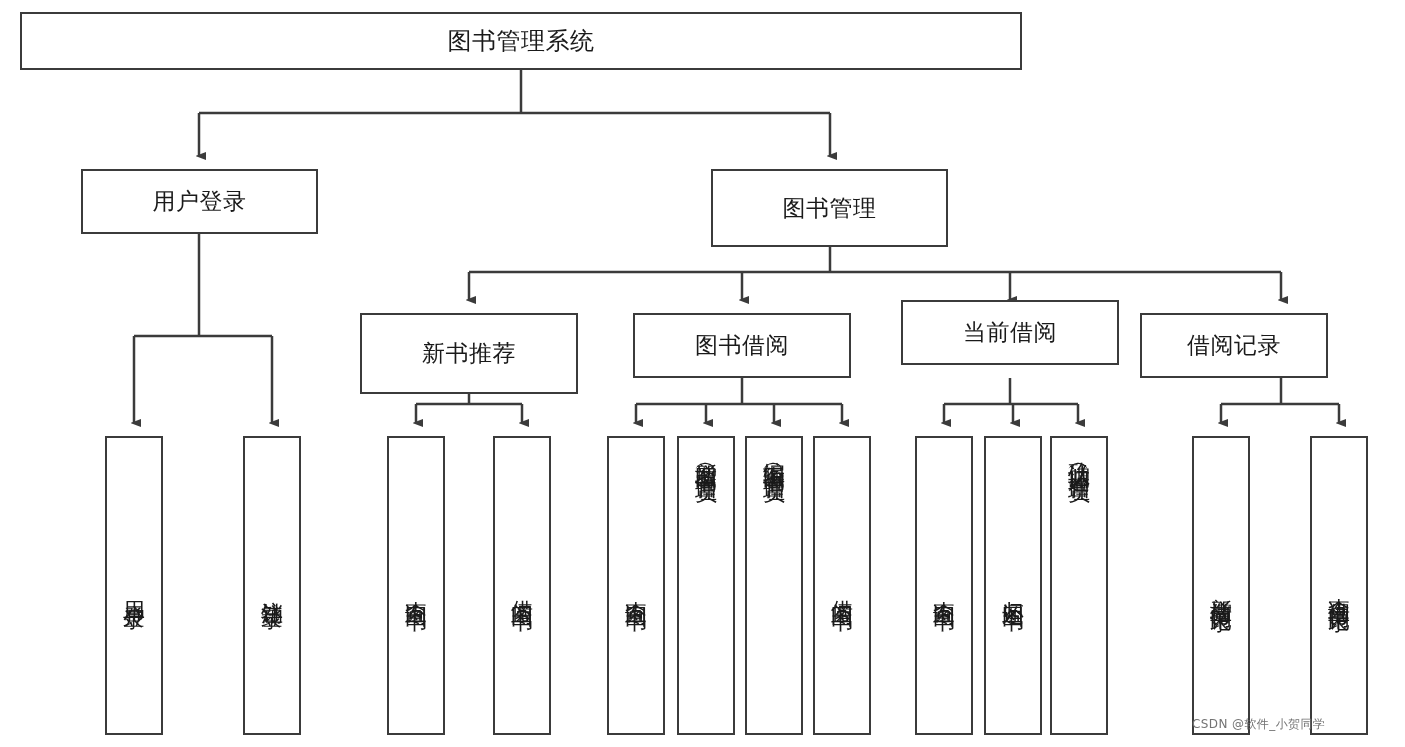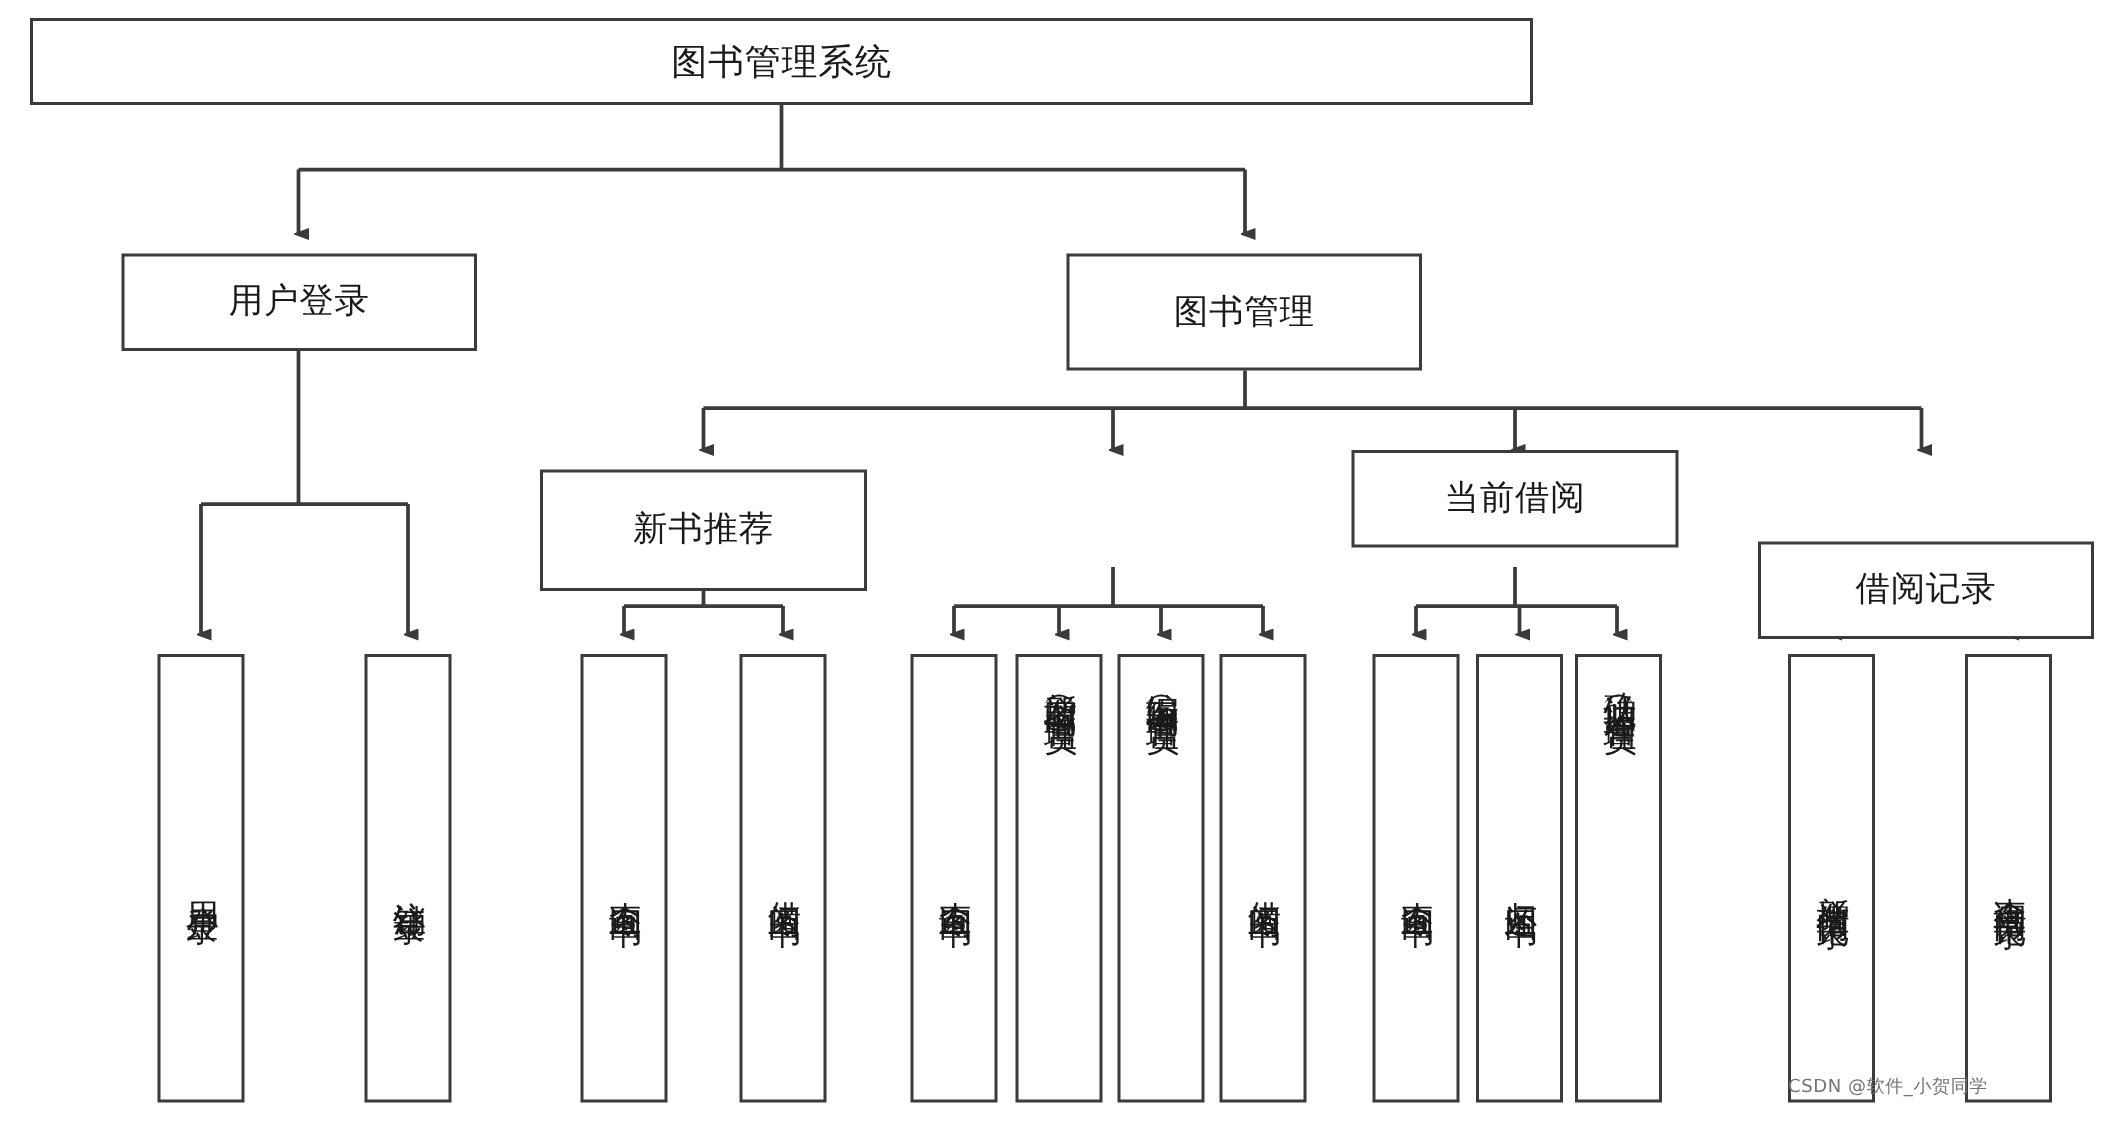--- a/index.html
+++ b/index.html
@@ -134,24 +134,27 @@
   <div class="node horizontal" style="left:81px; top:169px; width:237px; height:65px;">
     <span class="label">用户登录</span>
   </div>
   <div class="node horizontal" style="left:711px; top:169px; width:237px; height:78px;">
     <span class="label">图书管理</span>
   </div>
 
   <div class="node horizontal" style="left:360px; top:313px; width:218px; height:81px;">
     <span class="label">新书推荐</span>
   </div>
+  <div class="node horizontal" style="left:633px; top:313px; width:218px; height:65px;">
+    <span class="label">图书借阅</span>
+  </div>
   <div class="node horizontal" style="left:901px; top:300px; width:218px; height:65px;">
     <span class="label">当前借阅</span>
   </div>
-  <div class="node horizontal" style="left:1172px; top:313px; width:224px; height:65px;margin-top:48px;">
+  <div class="node horizontal" style="left:1140px; top:313px; width:188px; height:65px;">
     <span class="label">借阅记录</span>
   </div>
 
   <div class="node vertical mid" style="left:105px; top:436px; width:58px; height:299px;">
     <span class="label">用户登录</span>
   </div>
   <div class="node vertical mid" style="left:243px; top:436px; width:58px; height:299px;">
     <span class="label">注销登录</span>
   </div>
 

